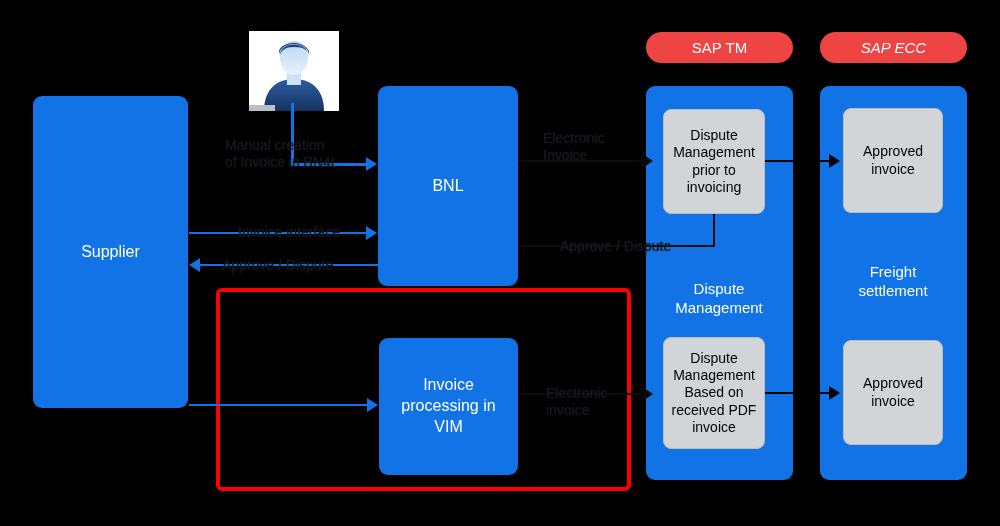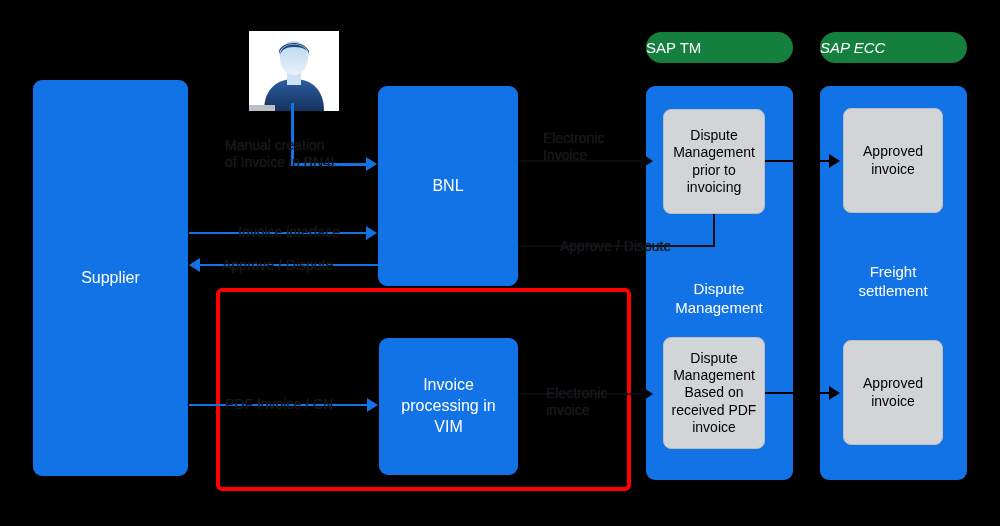--- a/index.html
+++ b/index.html
@@ -38,26 +38,27 @@
     border-radius: 8px;
     color: #000000;
     font-size: 14px;
     line-height: 1.22;
     padding: 2px 4px;
   }
   
   .pill {
     position: absolute;
     box-sizing: border-box;
-    background: #15803d;
+    background: #ef4444;
     border-radius: 16px;
     color: #ffffff;
     font-size: 15px;
     display: flex;
     align-items: center;
+    justify-content: center;
   }
   
   .lane-caption {
     position: absolute;
     color: #ffffff;
     font-size: 15px;
     line-height: 1.25;
     text-align: center;
     width: 160px;
   }
@@ -123,21 +124,21 @@
     background: #FFFFFF;
     overflow: hidden;
   }
   .avatar svg { display: block; }
 </style>
 </head>
 <body>
 
 <div id="canvas">
 
-  <div class="box blue-box" style="left:33px; top:80px; width:155px; height:396px;">
+  <div class="box blue-box" style="left:33px; top:96px; width:155px; height:312px;">
     <span>Supplier</span>
   </div>
 
   <div class="avatar" style="left:249px; top:31px; width:90px; height:80px;">
     <svg width="90" height="80" viewBox="0 0 90 80">
       <defs>
         <linearGradient id="headG" x1="0" y1="0" x2="0" y2="1">
           <stop offset="0%" stop-color="#b9d6ef"></stop>
           <stop offset="100%" stop-color="#e8f2fb"></stop>
         </linearGradient>
@@ -186,21 +187,20 @@
   <div class="red-frame" style="left:216px; top:288px; width:415px; height:203px;"></div>
 
   <div class="box blue-box" style="left:379px; top:338px; width:139px; height:137px; white-space:pre-line;">
     <span>Invoice
 processing in
 VIM</span>
   </div>
 
   <div class="line" style="left:189px; top:404px; width:181px; height:2px;"></div>
   <div class="arrow-r" style="left:367px; top:398px;"></div>
-  <div class="edge-label" style="left:225px; top:396px; width:160px;">PDF Invoice / CN</div>
 
   <div class="pill" style="left:646px; top:32px; width:147px; height:31px;">
     <span>SAP TM</span>
   </div>
   <div class="box blue-box" style="left:646px; top:86px; width:147px; height:394px;"></div>
 
   <div class="box gray-box" style="left:663px; top:109px; width:102px; height:105px; white-space:pre-line;">
     <span>Dispute
 Management
 prior to

